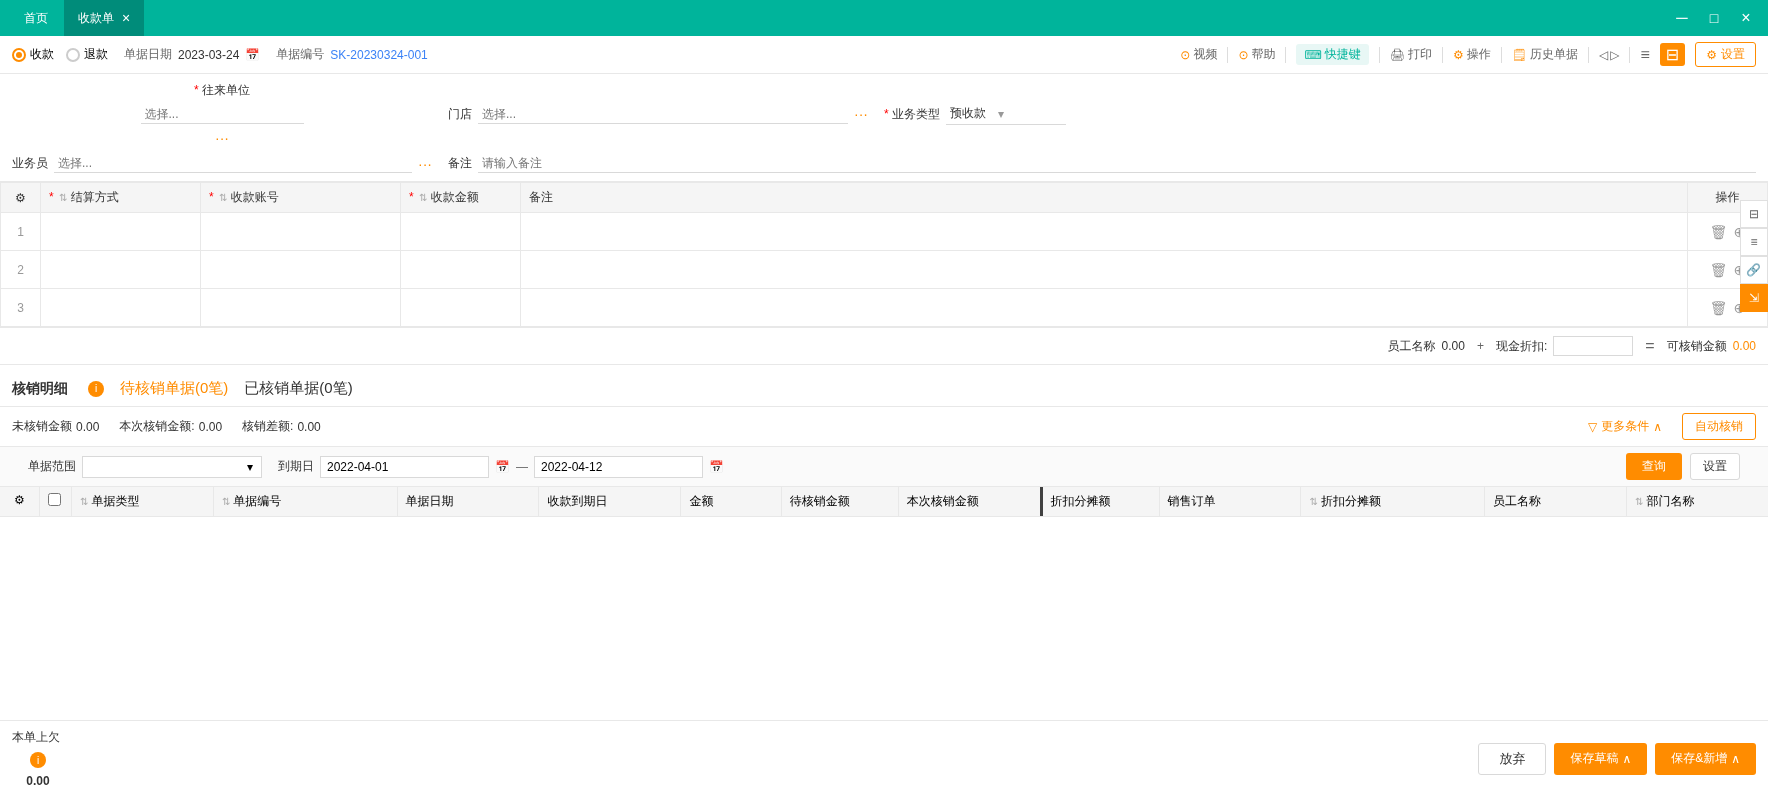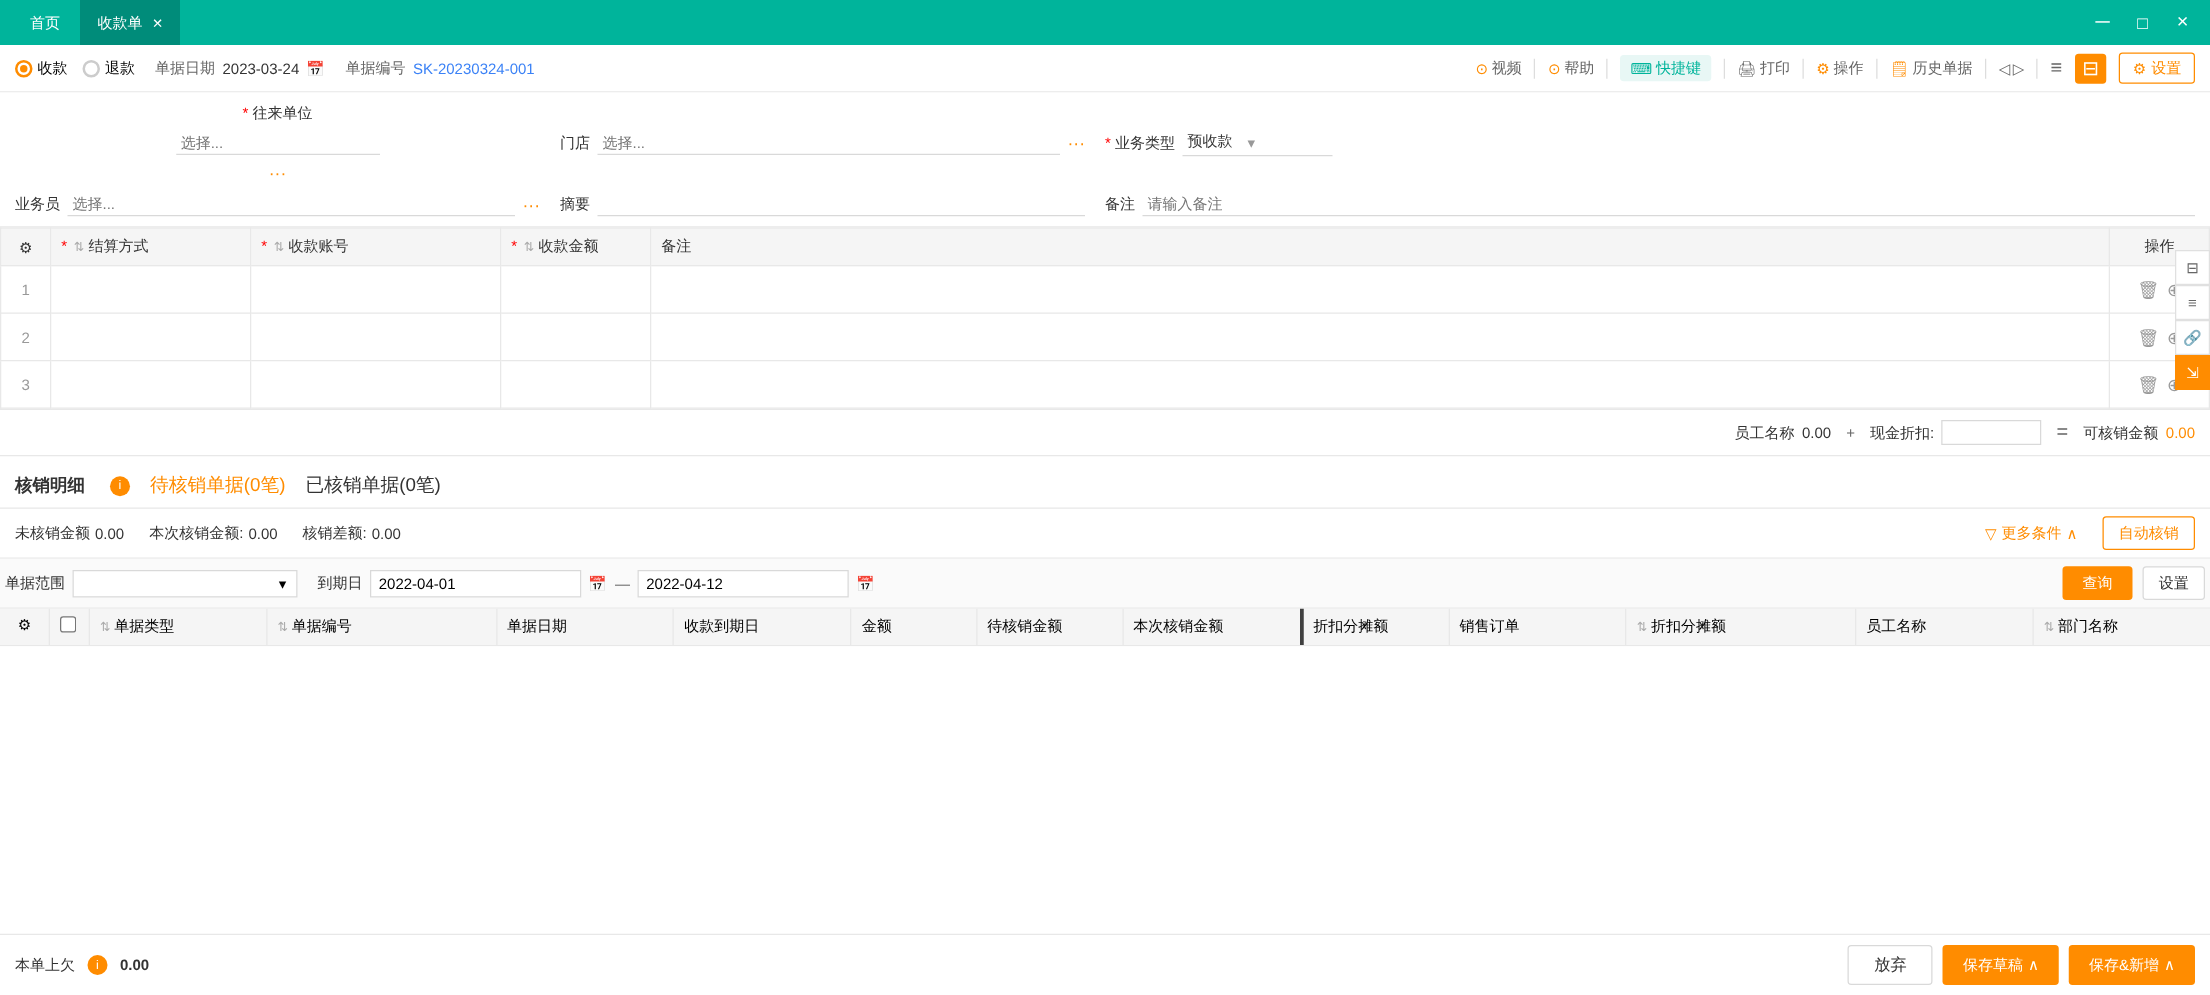--- a/index.html
+++ b/index.html
@@ -126,21 +126,21 @@
     .filter-more {
       margin-left: auto; color: #ff8c00; cursor: pointer;
       display: flex; align-items: center; gap: 4px;
     }
     .auto-writeoff-btn {
       background: #fff; border: 1px solid #ff8c00; color: #ff8c00;
       padding: 4px 12px; border-radius: 3px; cursor: pointer;
     }
 
     .writeoff-filter {
-      display: flex; align-items: center; padding: 6px 4px;
+      display: flex; align-items: center; padding: 6px 28px;
       gap: 16px; border-bottom: 1px solid #e8e8e8; background: #fafafa;
     }
     .filter-field { display: flex; align-items: center; gap: 6px; }
     .filter-select {
       border: 1px solid #d9d9d9; padding: 3px 6px;
       background: #fff; outline: none; min-width: 200px;
       display: flex; align-items: center; justify-content: space-between;
       cursor: pointer;
     }
     .filter-date-range { display: flex; align-items: center; gap: 6px; }
@@ -157,21 +157,21 @@
       padding: 4px 12px; border-radius: 3px; cursor: pointer;
     }
     .filter-actions { margin-left: auto; display: flex; gap: 8px; }
 
     
     .bottom-bar {
       display: flex; align-items: center; padding: 8px 12px;
       background: #fff; border-top: 1px solid #e8e8e8;
       position: sticky; bottom: 0;
     }
-    .bottom-info { display: flex; align-items: center; gap: 6px; color: #333; }
+    .bottom-info { display: flex; align-items: center; gap: 6px; color: #333; flex-direction: column; }
     .bottom-actions { margin-left: auto; display: flex; gap: 8px; }
     .btn-discard {
       background: #fff; border: 1px solid #d9d9d9; color: #333;
       padding: 6px 20px; border-radius: 3px; cursor: pointer; font-size: 13px;
     }
     .btn-save-draft {
       background: #ff8c00; color: #fff; border: none;
       padding: 6px 16px; border-radius: 3px; cursor: pointer; font-size: 13px;
       display: flex; align-items: center; gap: 4px;
     }
@@ -288,24 +288,20 @@
           <span style="color:#333;">预收款</span>
           <span style="color:#999; cursor:pointer; margin-left:8px;">▾</span>
         </div>
       </div>
     </div>
     <div class="form-row">
       <div class="form-field" style="max-width:420px;">
         <label style="color:#333; white-space:nowrap;">业务员</label>
         <input class="form-input" value="" style="color: rgb(187, 187, 187);" placeholder="选择...">
         <span class="more-btn">···</span>
-      </div>
-      <div class="form-field" style="max-width:420px;">
-        <label style="color:#333;">摘要</label>
-        <input class="form-input" value="" style="">
       </div>
       <div class="form-field" style="flex:1;">
         <label style="color:#333;">备注</label>
         <input class="form-input" value="" style="color: rgb(187, 187, 187);" placeholder="请输入备注">
       </div>
     </div>
   </div>
 
   <div class="table-area">
     <table class="data-table">

